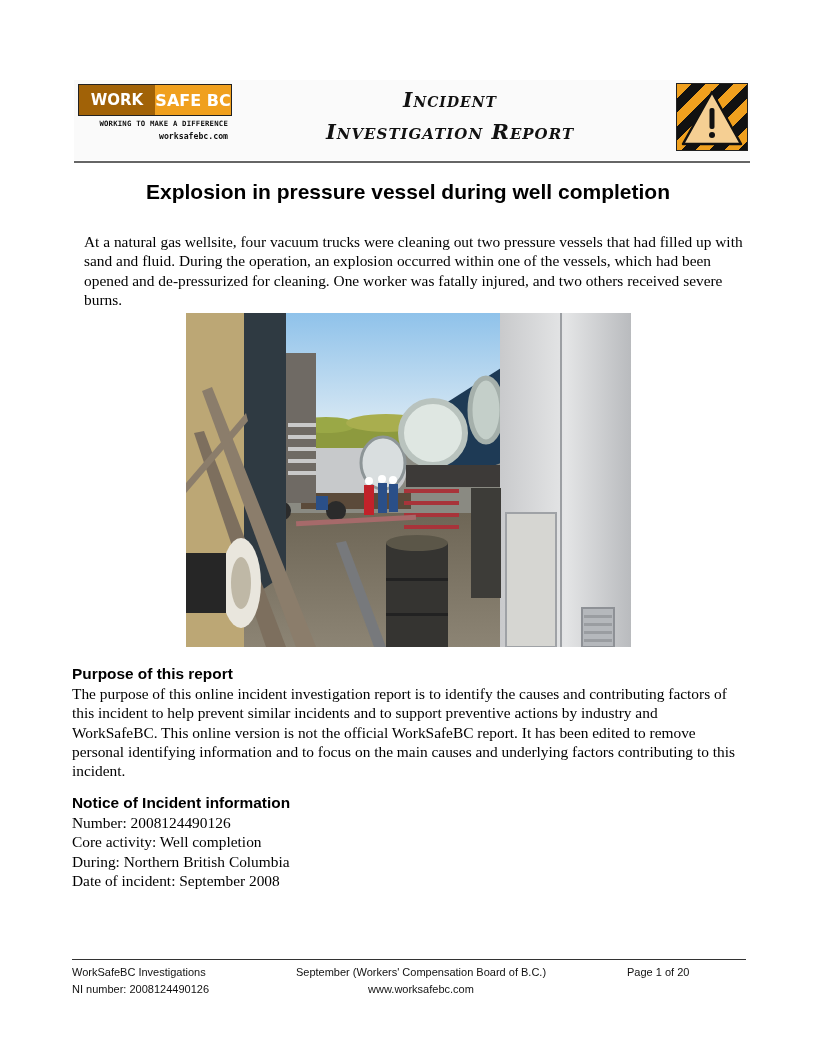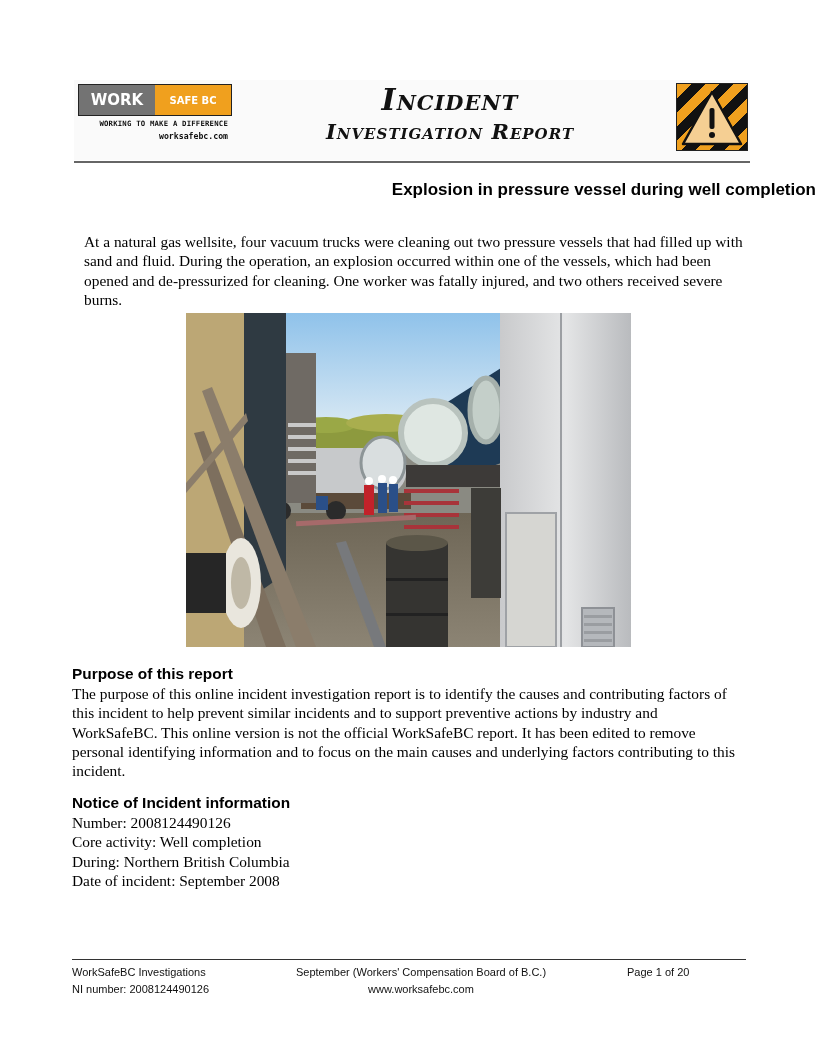--- a/index.html
+++ b/index.html
@@ -8,59 +8,59 @@
     
     .header-banner {
       position: absolute; left: 74px; top: 80px; width: 676px; height: 80px;
       background: #fafafa;
     }
     .logo {
       position: absolute; left: 4px; top: 4px; width: 152px; height: 30px;
       display: flex; border: 1px solid #222;
     }
     .logo-work {
-      background: #737373; color: #fff; width: 76px; height: 100%;
+      background: #a16207; color: #fff; width: 76px; height: 100%;
       display: flex; align-items: center; justify-content: center;
       font-family: "DejaVu Sans", sans-serif; font-weight: bold; font-size: 15px; letter-spacing: 0px;
     }
     .logo-safe {
       background: #f0a01e; color: #fff; flex: 1; height: 100%;
       display: flex; align-items: center; justify-content: center;
-      font-family: "DejaVu Sans", sans-serif; font-weight: bold; font-size: 10px;
+      font-family: "DejaVu Sans", sans-serif; font-weight: bold; font-size: 16px;
     }
     .logo-tagline {
       position: absolute; left: 2px; top: 39px; width: 152px;
       font-family: "DejaVu Sans Mono", monospace; font-weight: bold; font-size: 7.3px; letter-spacing: 0.2px;
       color: #111; white-space: nowrap; text-align: right;
     }
     .logo-url {
       position: absolute; left: 2px; top: 51px; width: 152px; text-align: right;
       font-family: "DejaVu Sans Mono", monospace; font-weight: bold; font-size: 8.2px; color: #111;
     }
     .report-title {
       position: absolute; left: 186px; top: 4px; width: 380px; text-align: center;
       font-family: "DejaVu Serif", serif; font-weight: bold; font-style: italic;
       font-variant: small-caps; color: #111; line-height: 32px;
     }
-    .report-title .line1 { font-size: 30px; letter-spacing: 1px; display: block; }
+    .report-title .line1 { font-size: 20px; letter-spacing: 1px; display: block; }
     .report-title .line2 { font-size: 21px; letter-spacing: 1px; display: block; }
     .warning-badge {
       position: absolute; right: 2px; top: 3px; width: 70px; height: 66px;
       border: 1px solid #222; overflow: hidden;
       background: repeating-linear-gradient(135deg, #f0a01e 0px, #f0a01e 10px, #111 10px, #111 20px);
     }
     .warning-badge svg { position: absolute; left: 0; top: 0; }
     .header-rule {
       position: absolute; left: 74px; top: 161px; width: 676px; height: 2px; background: #666;
     }
 
     
     .doc-title {
-      position: absolute; left: 0; top: 180px; width: 816px; text-align: right;
-      font-family: "Liberation Sans", sans-serif; font-weight: bold; font-size: 17px;
+      position: absolute; left: 0; top: 180px; width: 816px; text-align: center;
+      font-family: "Liberation Sans", sans-serif; font-weight: bold; font-size: 21px;
     }
 
     .body-text {
       position: absolute; left: 72px; width: 672px;
       font-family: "Liberation Serif", serif; font-size: 15.4px; line-height: 19.3px;
     }
     .intro { top: 220px; }
 
     
     .photo {

